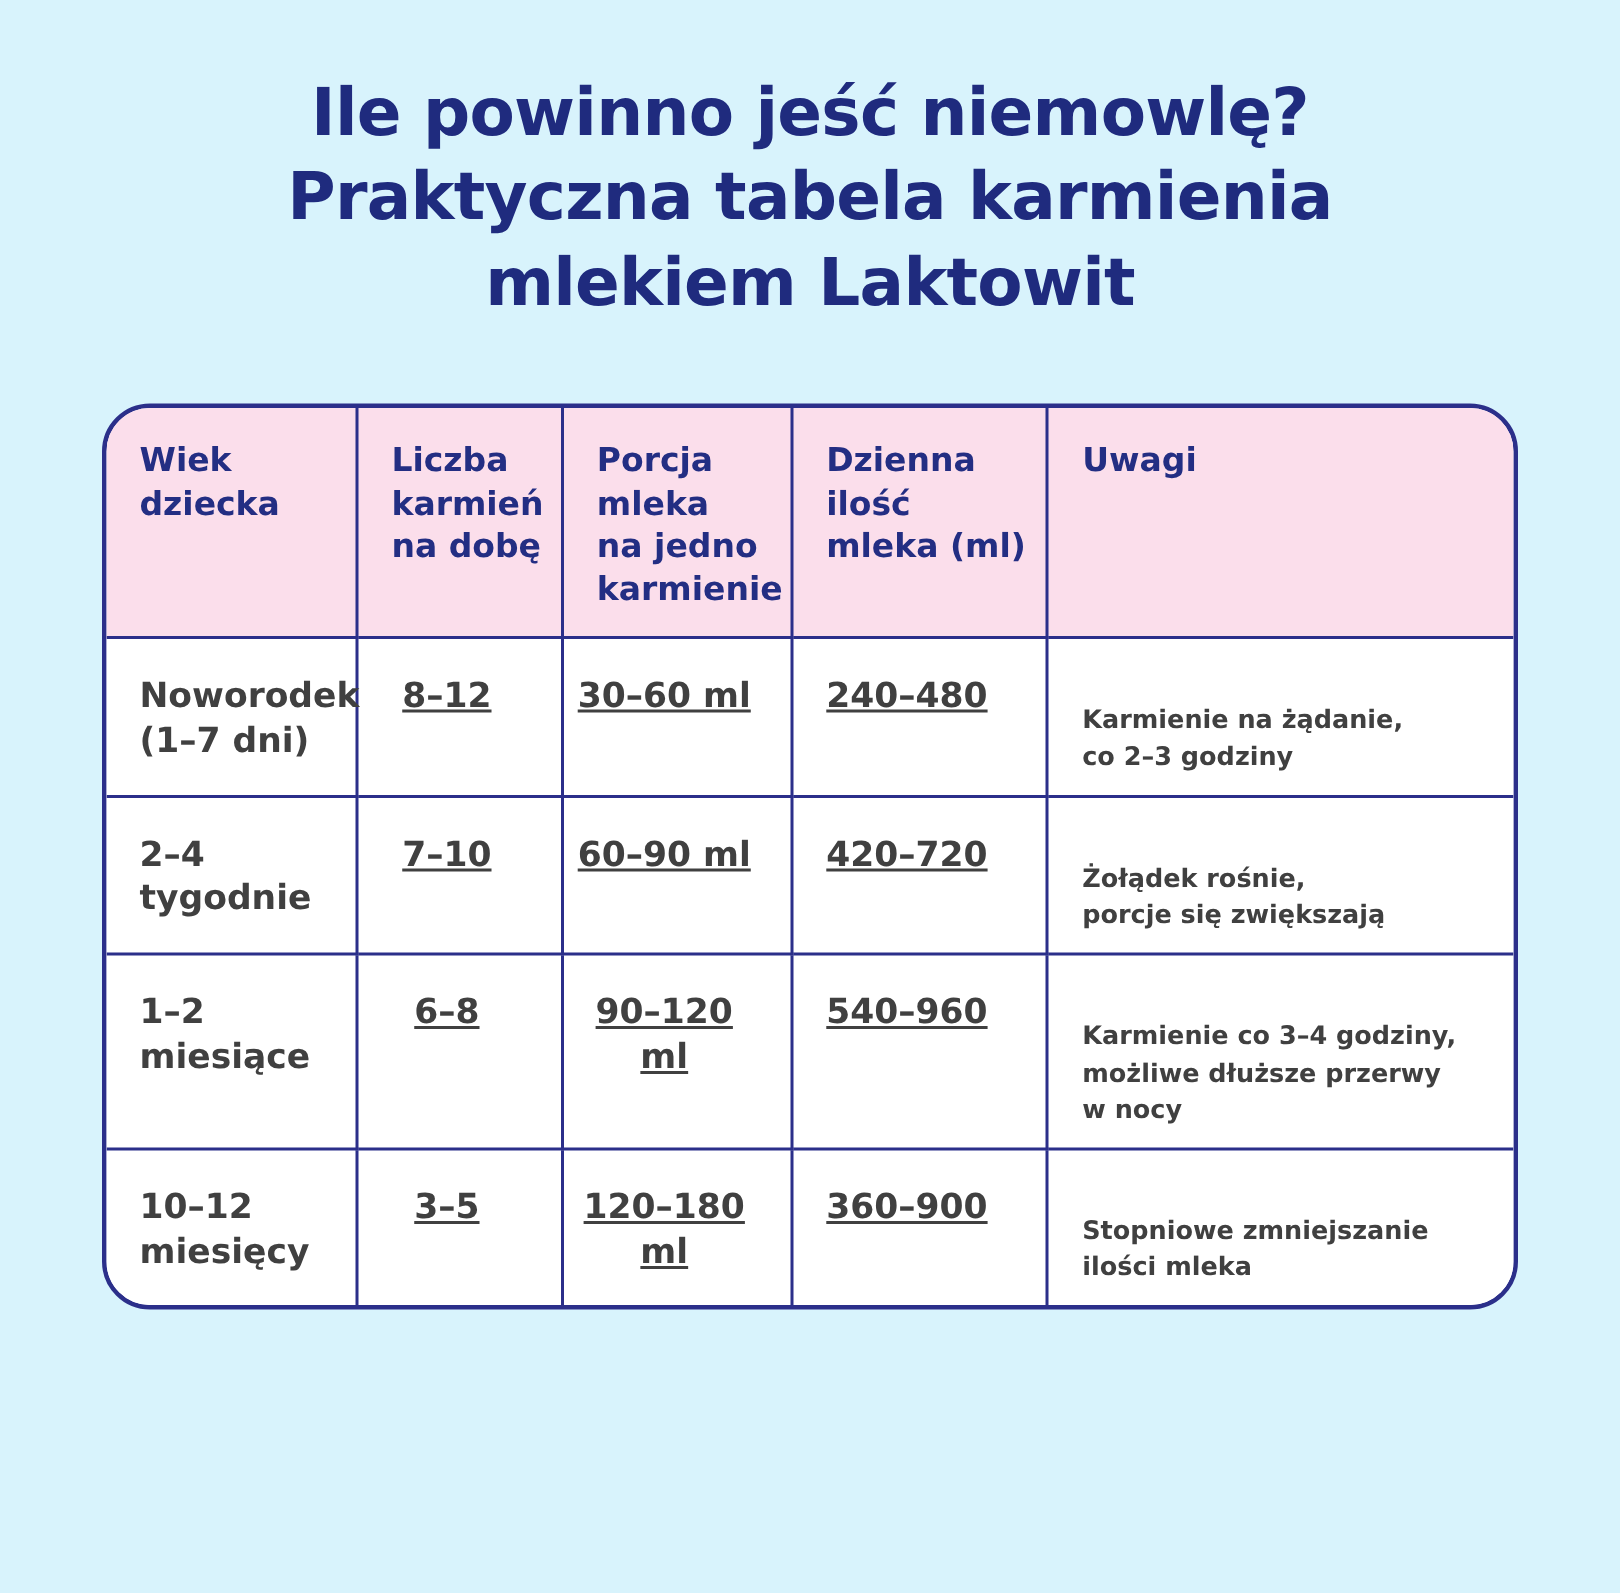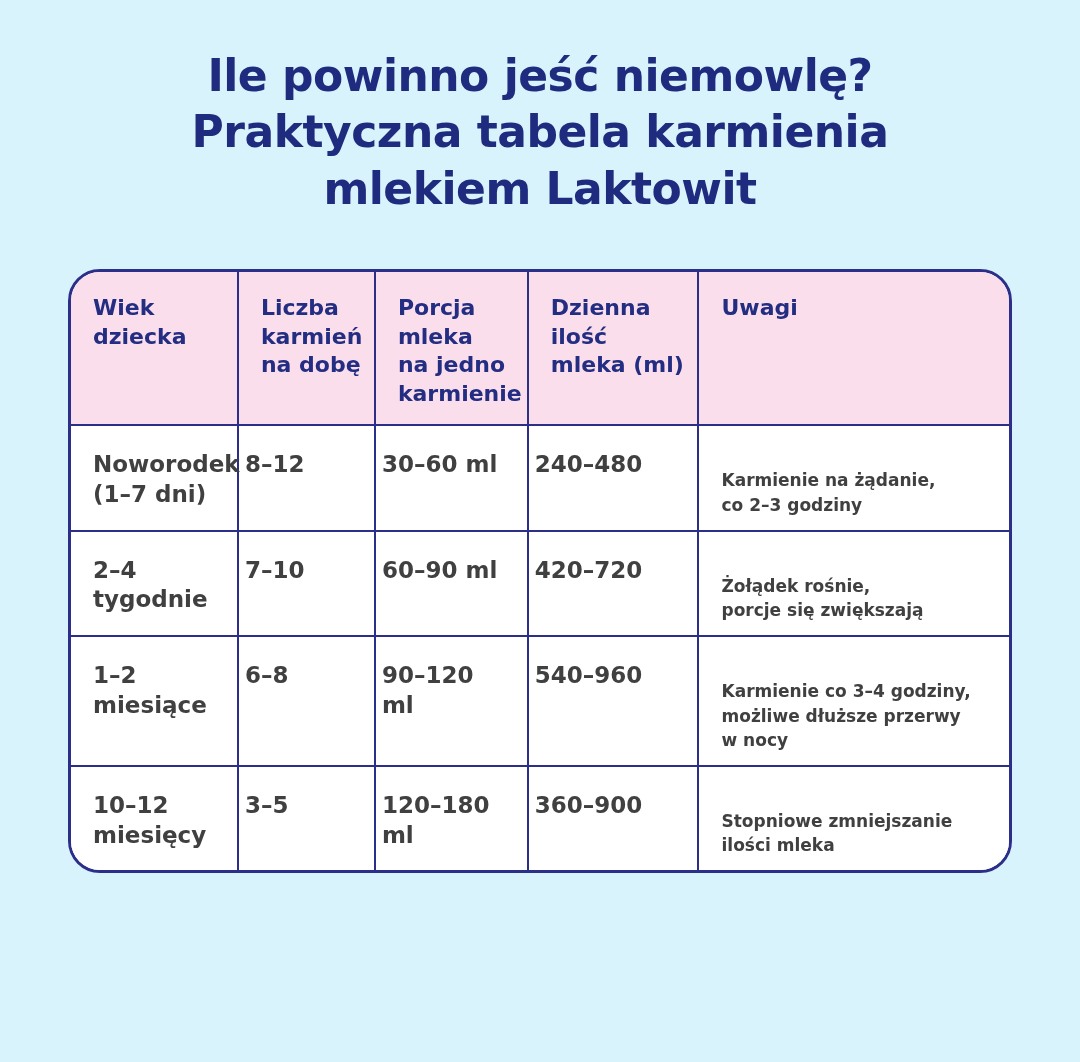--- a/index.html
+++ b/index.html
@@ -61,23 +61,24 @@
   .ftable tbody td {
     background: #ffffff;
     height: 87px;
     padding: 24px 12px 12px 22px;
     font-size: 23px;
     font-weight: bold;
     line-height: 1.3;
     color: #404040;
   }
   .ftable td.num {
-    text-align: left;
+    text-align: center;
     padding-left: 6px;
     padding-right: 23px;
+    text-decoration: underline;
   }
   .ftable td.note {
     font-size: 17px;
     line-height: 1.45;
     padding-top: 42px;
   }
   col.c-age     { width: 17.8%; }
   col.c-feed    { width: 14.6%; }
   col.c-portion { width: 16.3%; }
   col.c-daily   { width: 18.2%; }

